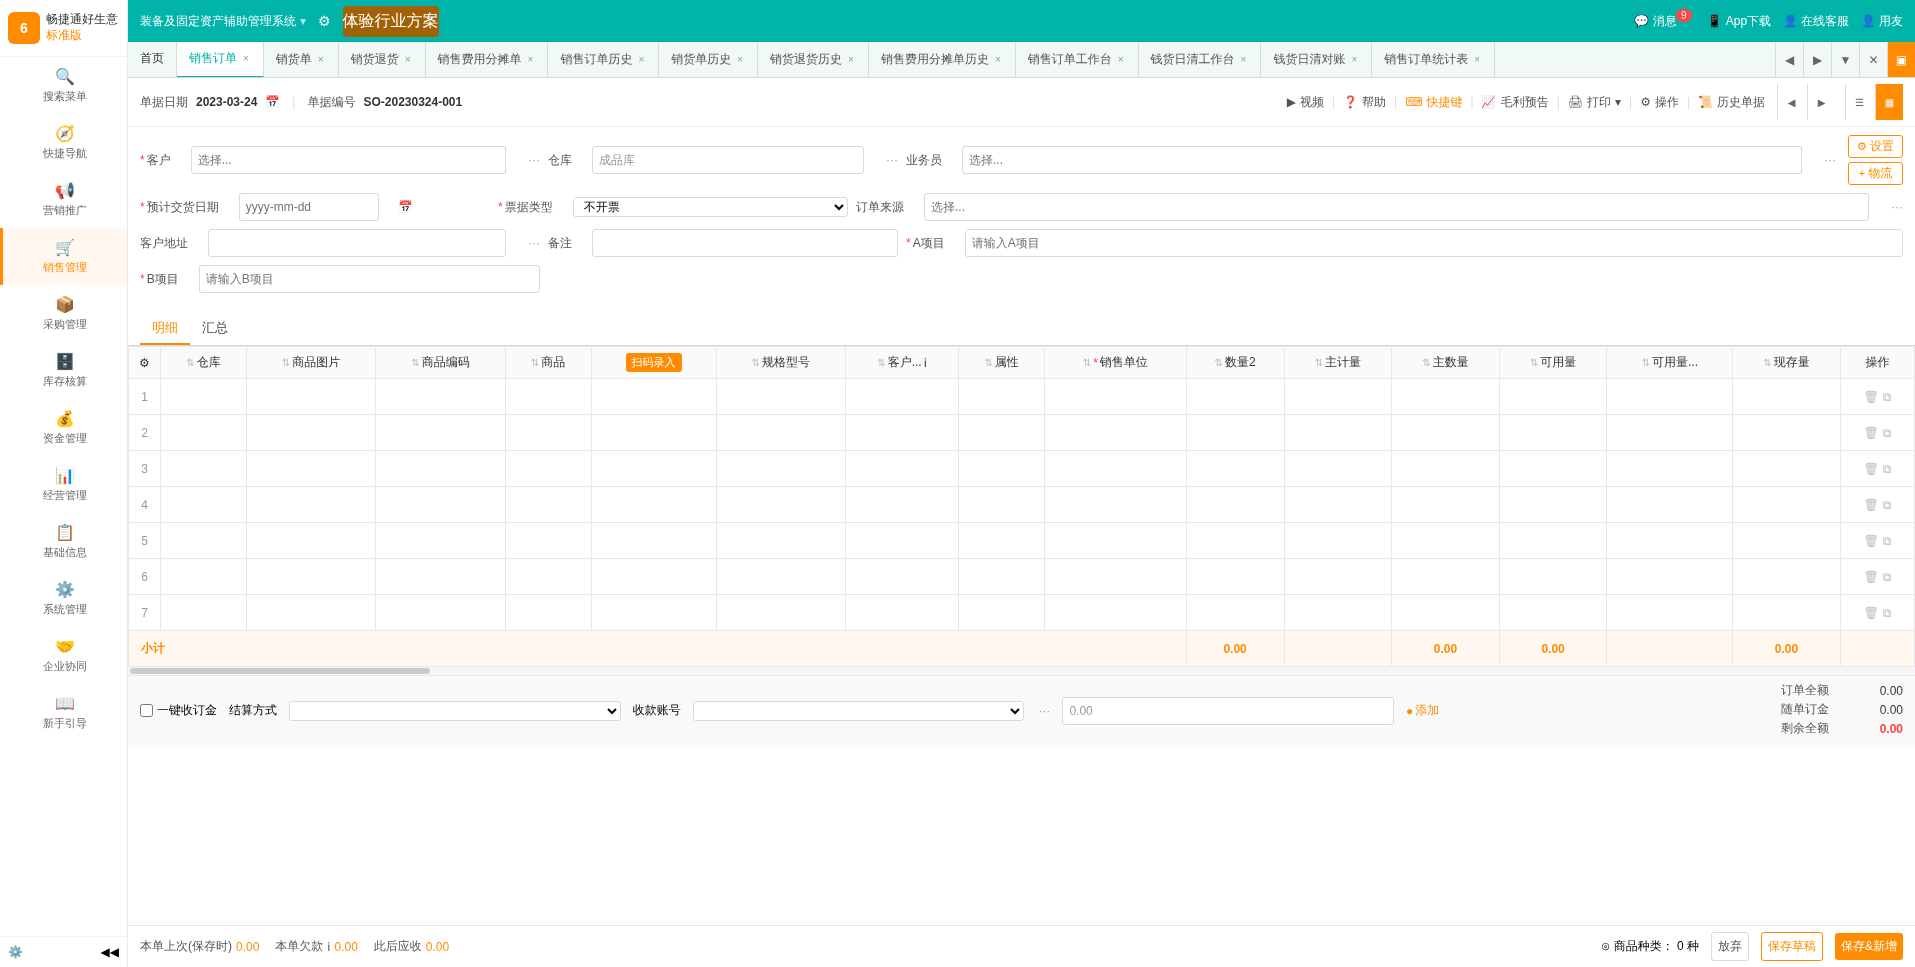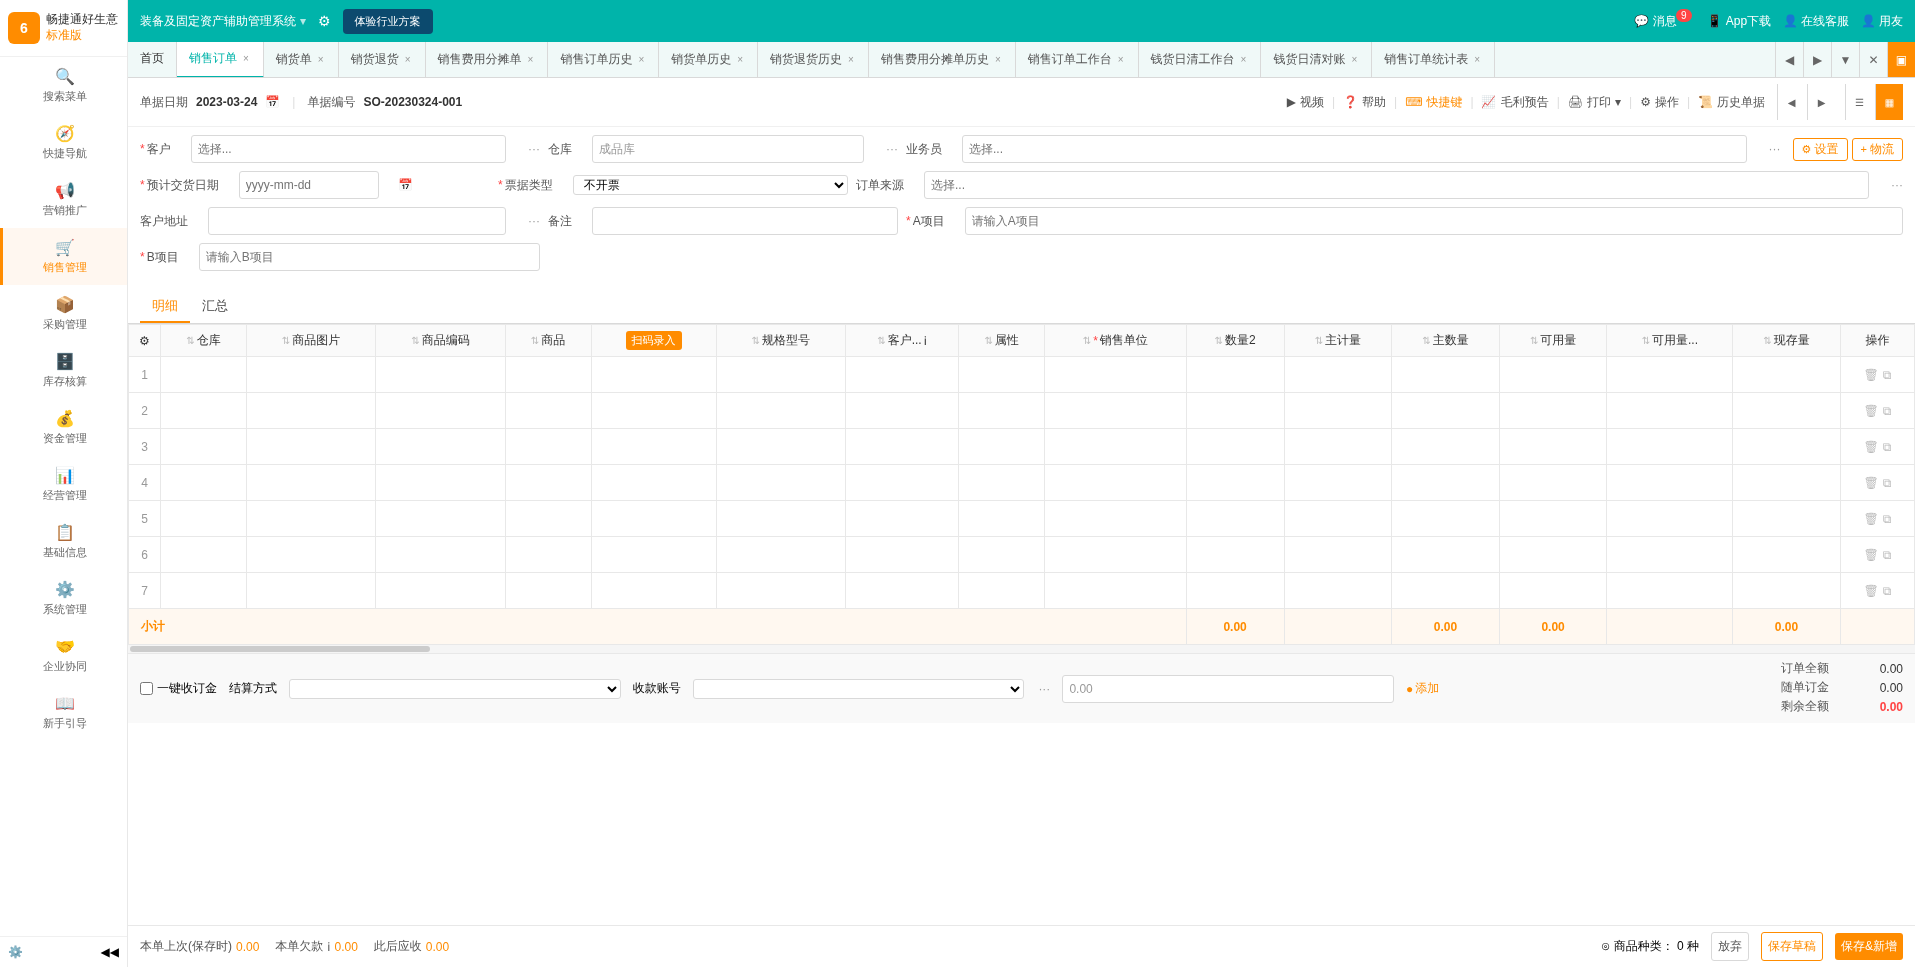--- a/index.html
+++ b/index.html
@@ -18,21 +18,21 @@
     .sidebar-bottom { padding: 8px; display: flex; justify-content: space-between; align-items: center; border-top: 1px solid #f0f0f0; }
     
     
     .main { flex: 1; display: flex; flex-direction: column; overflow: hidden; }
     
     
     .topbar { height: 42px; background: #00b4aa; display: flex; align-items: center; padding: 0 12px; gap: 8px; }
     .topbar-title { color: white; font-size: 13px; display: flex; align-items: center; gap: 4px; }
     .topbar-title-arrow { color: rgba(255,255,255,0.7); }
     .topbar-settings { color: white; font-size: 14px; cursor: pointer; padding: 4px; }
-    .topbar-btn { background: #0c4a6e; color: white; border: none; padding: 5px 12px; border-radius: 4px; cursor: pointer; font-size: 11px; }
+    .topbar-btn { background: #a16207; color: white; border: none; padding: 5px 0; border-radius: 4px; cursor: pointer; font-size: 16px; }
     .topbar-right { margin-left: auto; display: flex; align-items: center; gap: 12px; color: white; font-size: 12px; }
     .topbar-right-item { display: flex; align-items: center; gap: 3px; cursor: pointer; }
     .badge { background: #ff4444; color: white; border-radius: 10px; padding: 1px 4px; font-size: 10px; min-width: 16px; text-align: center; position: relative; top: -6px; left: -4px; }
     
     
     .tabbar { height: 36px; background: #f0f9f8; display: flex; align-items: center; border-bottom: 1px solid #d9d9d9; overflow-x: auto; flex-shrink: 0; }
     .tabbar::-webkit-scrollbar { height: 0; }
     .tab { display: flex; align-items: center; gap: 4px; padding: 0 12px; height: 36px; border-right: 1px solid #d9d9d9; cursor: pointer; white-space: nowrap; color: #555; font-size: 12px; flex-shrink: 0; }
     .tab:first-child { color: #333; border-bottom: 2px solid transparent; }
     .tab.active { background: white; color: #00b4aa; border-bottom: 2px solid #00b4aa; }
@@ -332,21 +332,21 @@
         <div class="form-group" style="max-width:350px">
           <span class="form-label">仓库</span>
           <input class="form-input" type="text" value="成品库" placeholder="成品库" style="">
           <span class="form-dots">···</span>
         </div>
         <div class="form-group">
           <span class="form-label">业务员</span>
           <input class="form-input" type="text" placeholder="选择..." style="">
           <span class="form-dots">···</span>
         </div>
-        <div style="display:flex;flex-direction:row;gap:4px;margin-left:4px">
+        <div style="display:flex;flex-direction:column;gap:4px;margin-left:4px">
           <button class="btn btn-outline" style="font-size:11px;padding:2px 8px">⚙ <span>设置</span></button>
           <button class="btn btn-outline" style="font-size:11px;padding:2px 8px">+ <span>物流</span></button>
         </div>
       </div>
 
       <div class="form-row">
         <div class="form-group" style="max-width:350px">
           <span class="form-label required">预计交货日期</span>
           <input class="date-input" type="text" placeholder="yyyy-mm-dd" style="">
           <span class="cal-icon">📅</span>

